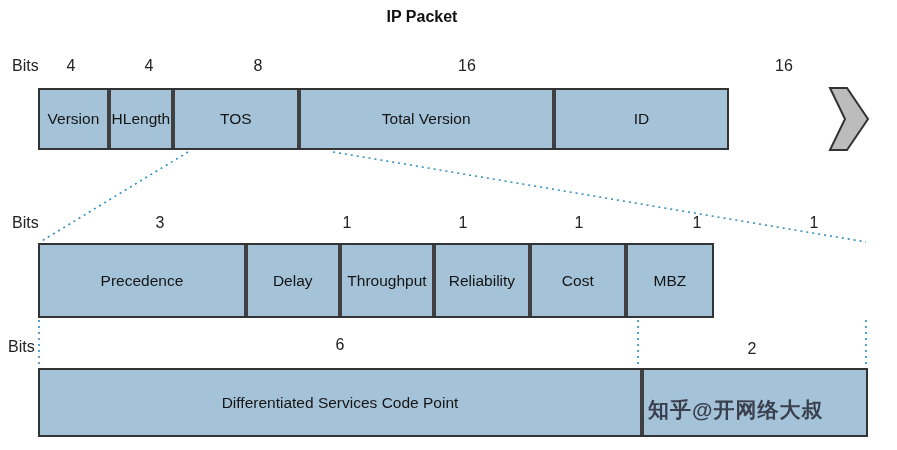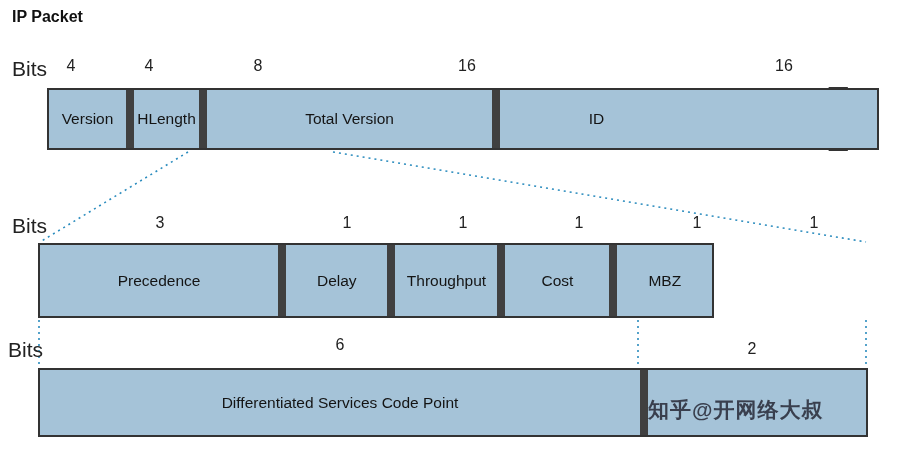--- a/index.html
+++ b/index.html
@@ -1,26 +1,26 @@
 <!DOCTYPE html>
 <html><head>
 <meta charset="utf-8">
 <style>
   html,body{margin:0;padding:0;background:#ffffff;}
   body{font-family:"Liberation Sans", sans-serif;color:#161616;}
   .canvas{position:relative;width:897px;height:450px;background:#ffffff;overflow:hidden;}
-  .title{position:absolute;left:12px;top:8px;width:840px;text-align:left;
+  .title{position:absolute;left:2px;top:8px;width:840px;text-align:center;
          font-size:16px;font-weight:bold;color:#111;}
-  .bits-word{position:absolute;font-size:21px;color:#222;}
+  .bits-word{position:absolute;font-size:16px;color:#222;}
   .bits-num{position:absolute;font-size:16px;color:#222;transform:translateX(-50%);}
   .prow{position:absolute;display:flex;border:2px solid #333;box-sizing:border-box;
         background:#a5c3d8;}
   .cell{display:flex;align-items:center;justify-content:center;box-sizing:border-box;
         font-size:15.5px;color:#141414;text-align:center;background:#a5c3d8;}
-  .cell + .cell{border-left:8px solid #404040;}
+  .cell + .cell{border-left:4px solid #404040;}
   .overlay{position:absolute;left:0;top:0;pointer-events:none;}
   .watermark{position:absolute;left:648px;top:396px;font-size:21px;font-weight:bold;
              color:rgba(42,44,58,0.88);letter-spacing:1px;white-space:nowrap;}
 </style>
 </head>
 <body>
 
 <div class="canvas">
 
   <div class="title">IP Packet</div>
@@ -34,39 +34,41 @@
     <line x1="866" y1="320" x2="866" y2="366" stroke="#2b8cbe" stroke-width="1.6" stroke-dasharray="2 4"></line>
   </svg>
 
   <div class="bits-word" style="left:12px;top:57px">Bits</div>
   <div class="bits-num" style="left:71px;top:57px">4</div>
   <div class="bits-num" style="left:149px;top:57px">4</div>
   <div class="bits-num" style="left:258px;top:57px">8</div>
   <div class="bits-num" style="left:467px;top:57px">16</div>
   <div class="bits-num" style="left:784px;top:57px">16</div>
 
-  <div class="prow" style="left:47px;top:88px;width:832px;height:62px">
+  <div class="prow" style="left:38px;top:88px;width:691px;height:62px">
     <div class="cell" style="width:77px">Version</div>
     <div class="cell" style="width:73px">HLength</div>
+    <div class="cell" style="width:144px">TOS</div>
     <div class="cell" style="width:293px">Total Version</div>
     <div class="cell" style="width:201px">ID</div>
   </div>
 
   <div class="bits-word" style="left:12px;top:214px">Bits</div>
   <div class="bits-num" style="left:160px;top:214px">3</div>
   <div class="bits-num" style="left:347px;top:214px">1</div>
   <div class="bits-num" style="left:463px;top:214px">1</div>
   <div class="bits-num" style="left:579px;top:214px">1</div>
   <div class="bits-num" style="left:697px;top:214px">1</div>
   <div class="bits-num" style="left:814px;top:214px">1</div>
 
   <div class="prow" style="left:38px;top:243px;width:676px;height:75px">
     <div class="cell" style="width:252px">Precedence</div>
     <div class="cell" style="width:115px">Delay</div>
     <div class="cell" style="width:116px">Throughput</div>
+    <div class="cell" style="width:117px">Reliability</div>
     <div class="cell" style="width:118px">Cost</div>
     <div class="cell" style="width:108px">MBZ</div>
   </div>
 
   <div class="bits-word" style="left:8px;top:338px">Bits</div>
   <div class="bits-num" style="left:340px;top:336px">6</div>
   <div class="bits-num" style="left:752px;top:340px">2</div>
 
   <div class="prow" style="left:38px;top:368px;width:830px;height:69px">
     <div class="cell" style="width:600px">Differentiated Services Code Point</div>

